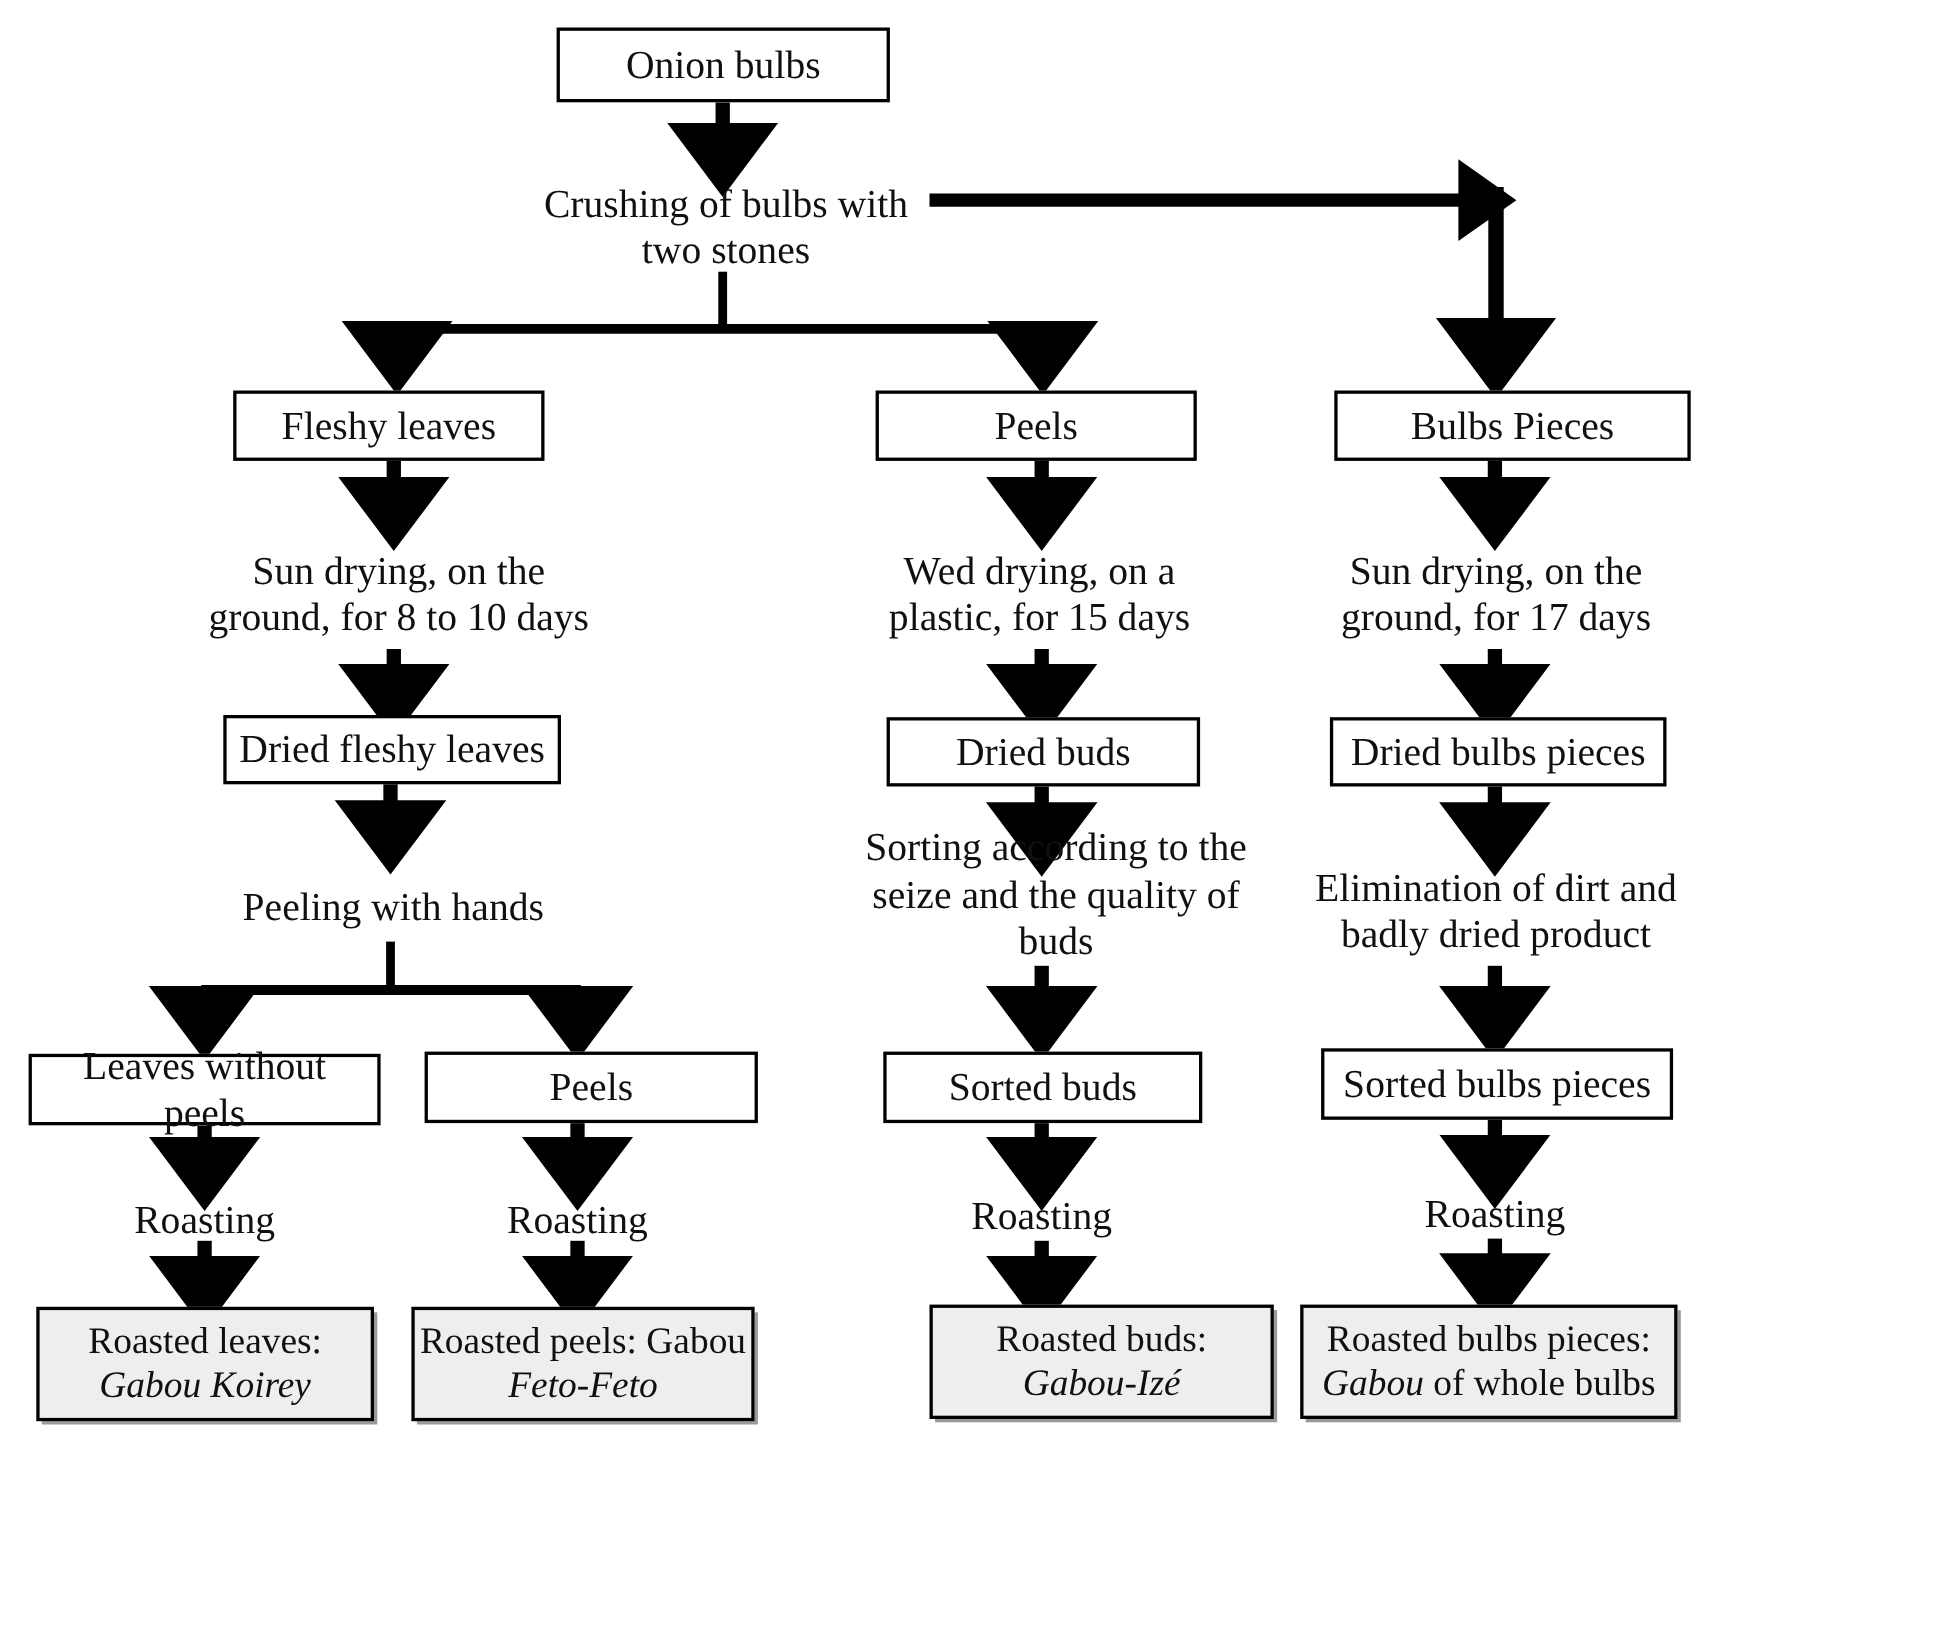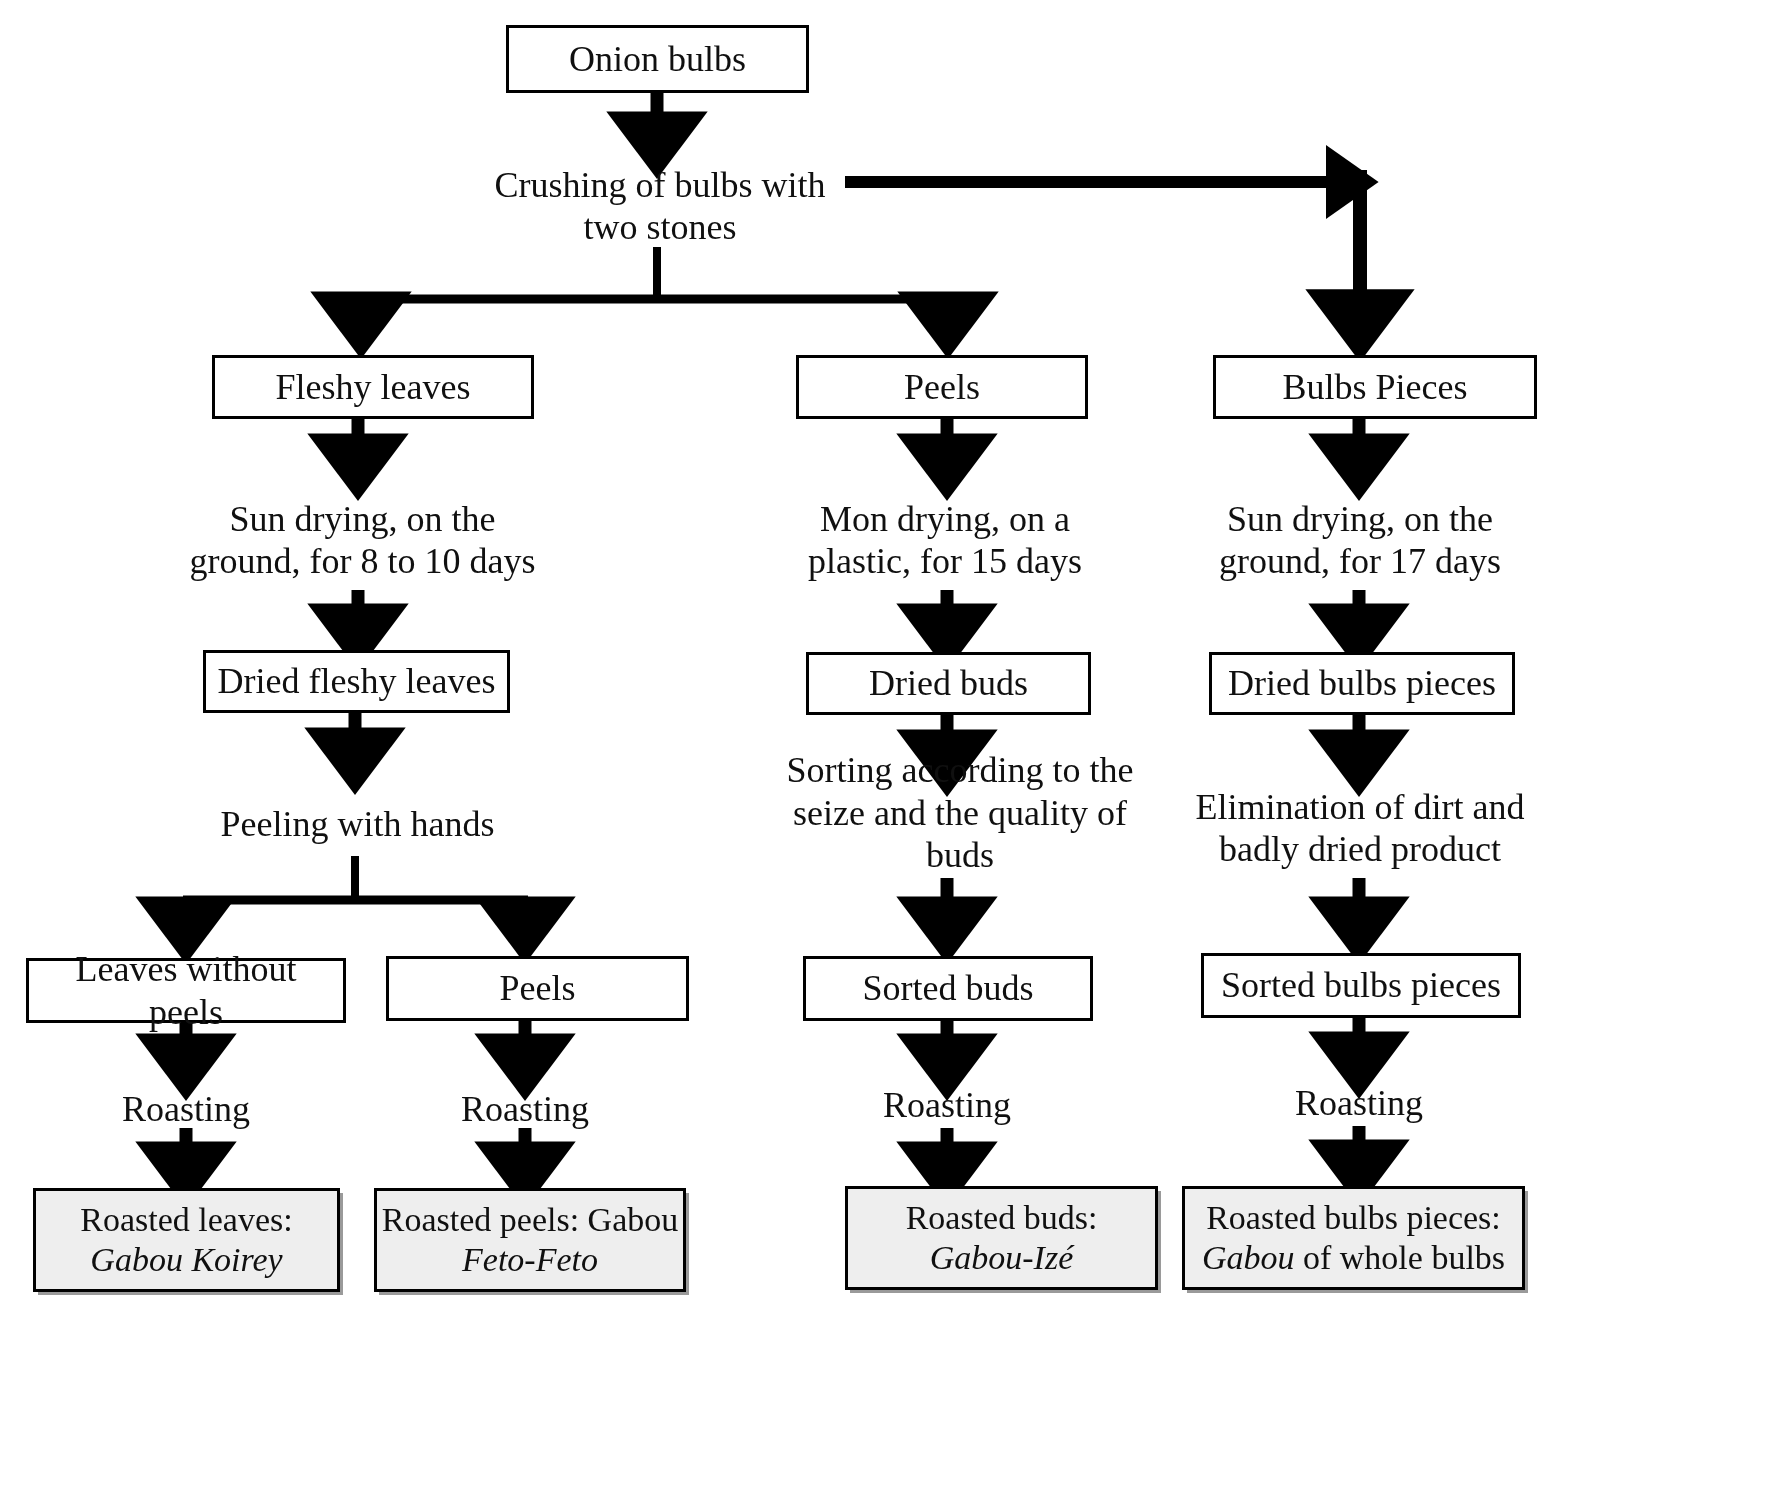--- a/index.html
+++ b/index.html
@@ -110,39 +110,39 @@
 
   <div class="node box t36" style="left:506px; top:25px; width:303px; height:68px;">
     <span class="lbl">Onion bulbs</span>
   </div>
 
   <div class="node plain t36" style="left:460px; top:163px; width:400px; height:86px; white-space:pre-line;">
     <span class="lbl">Crushing of bulbs with
 two stones</span>
   </div>
 
-  <div class="node box t36" style="left:212px; top:355px; width:322px; height:64px;">
+  <div class="node box t36" style="left:212px; top:355px; width:283px; height:64px;">
     <span class="lbl">Fleshy leaves</span>
   </div>
 
   <div class="node box t36" style="left:796px; top:355px; width:292px; height:64px;">
     <span class="lbl">Peels</span>
   </div>
 
   <div class="node box t36" style="left:1213px; top:355px; width:324px; height:64px;">
     <span class="lbl">Bulbs Pieces</span>
   </div>
 
   <div class="node plain t36" style="left:180px; top:494px; width:365px; height:92px; white-space:pre-line;">
     <span class="lbl">Sun drying, on the
 ground, for 8 to 10 days</span>
   </div>
 
   <div class="node plain t36" style="left:780px; top:494px; width:330px; height:92px; white-space:pre-line;">
-    <span class="lbl">Mon drying, on a
+    <span class="lbl">Wed drying, on a
 plastic, for 15 days</span>
   </div>
 
   <div class="node plain t36" style="left:1180px; top:494px; width:360px; height:92px; white-space:pre-line;">
     <span class="lbl">Sun drying, on the
 ground, for 17 days</span>
   </div>
 
   <div class="node box t36" style="left:203px; top:650px; width:307px; height:63px;">
     <span class="lbl">Dried fleshy leaves</span>

